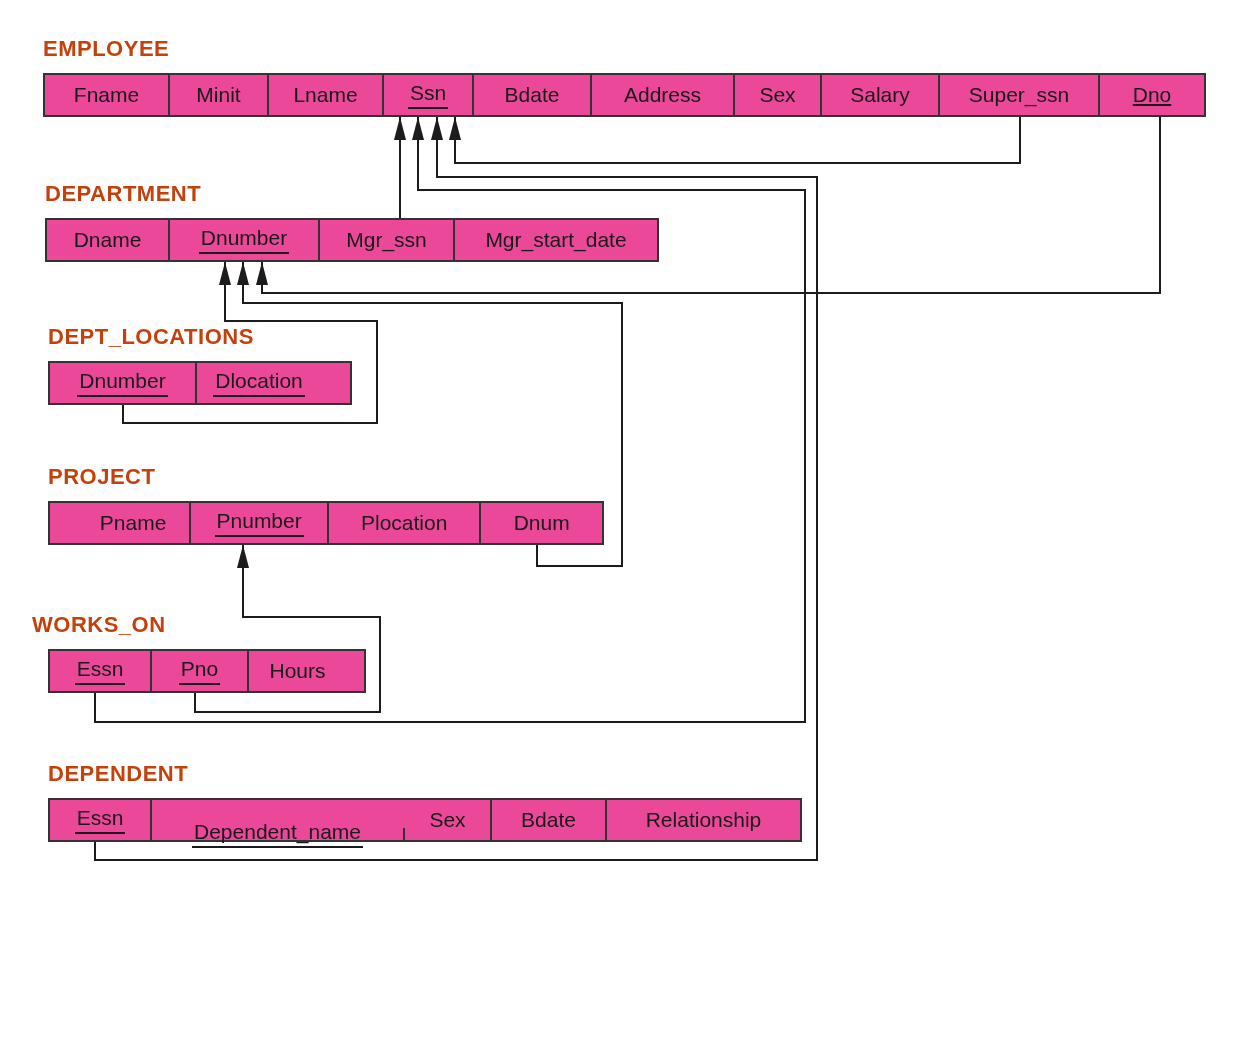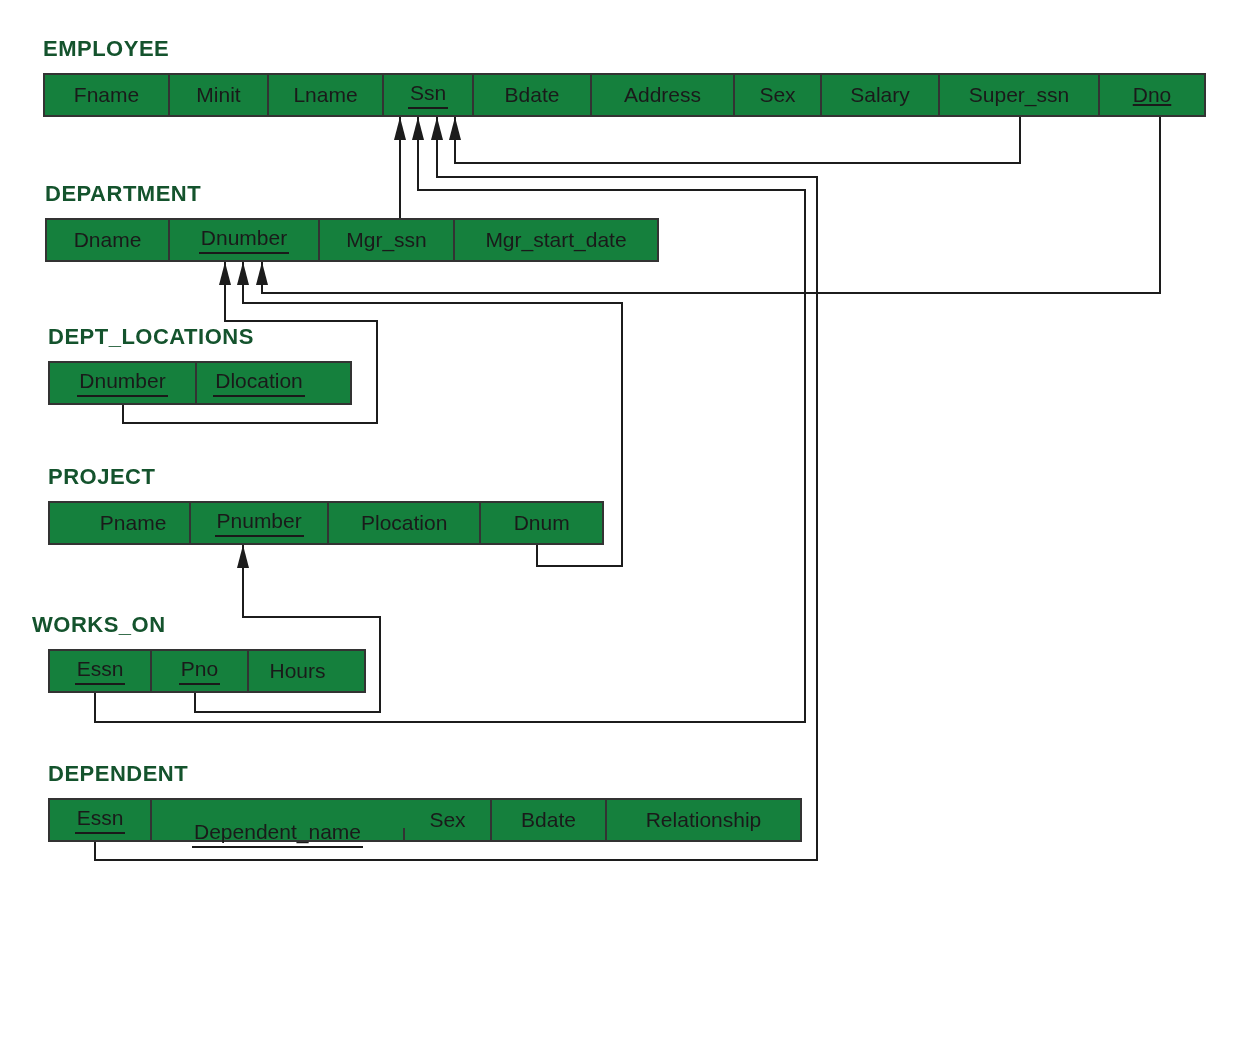--- a/index.html
+++ b/index.html
@@ -13,32 +13,32 @@
     height: 1048px;
     background: #ffffff;
     font-family: "Liberation Sans", "DejaVu Sans", sans-serif;
     overflow: hidden;
   }
   .table-title {
     position: absolute;
     font-size: 22px;
     font-weight: bold;
     letter-spacing: 0.5px;
-    color: #14532d;
+    color: #c2410c;
     white-space: nowrap;
     line-height: 28px;
     height: 28px;
   }
   .table-row {
     position: absolute;
     display: flex;
     box-sizing: border-box;
     height: 44px;
     border: 2px solid #333333;
-    background: #15803d;
+    background: #ec4899;
   }
   .cell {
     box-sizing: border-box;
     border-right: 2px solid #333333;
     display: flex;
     align-items: center;
     justify-content: center;
     font-size: 21px;
     color: #1a1a1a;
     white-space: nowrap;

